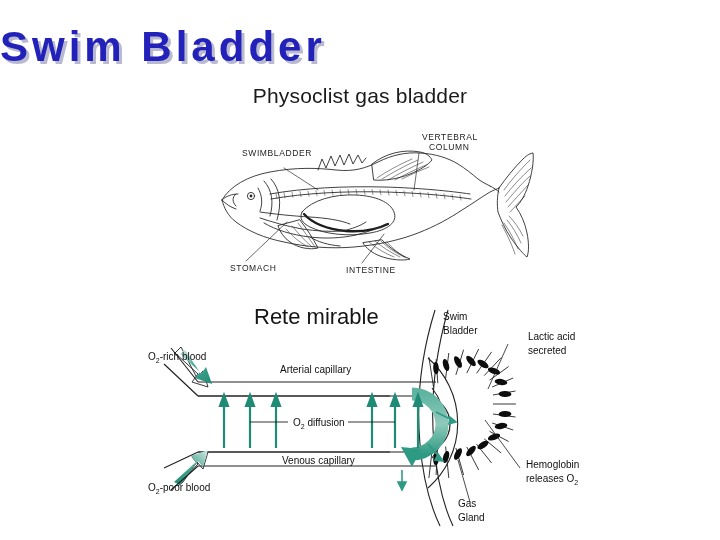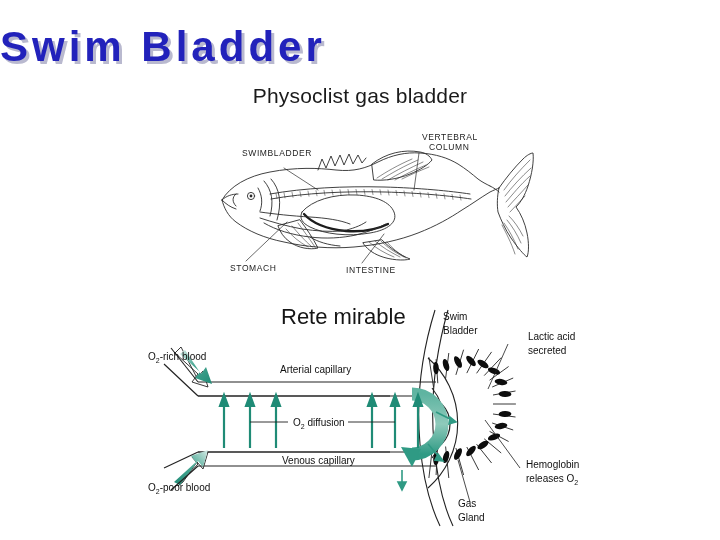--- a/index.html
+++ b/index.html
@@ -58,21 +58,20 @@
 
   
   #rete-heading {
     position: absolute;
     left: 254px;
     top: 304px;
     font-size: 22px;
     color: #151515;
     font-family: "Liberation Sans", sans-serif;
     white-space: nowrap;
-    margin-left: 27px;
   }
 
   
   #rete-figure {
     position: absolute;
     left: 140px;
     top: 292px;
     width: 500px;
     height: 248px;
   }

